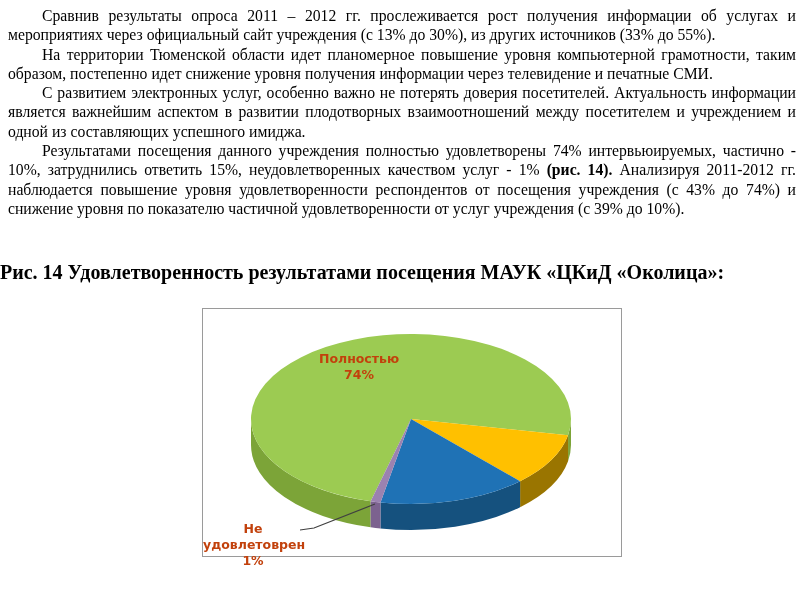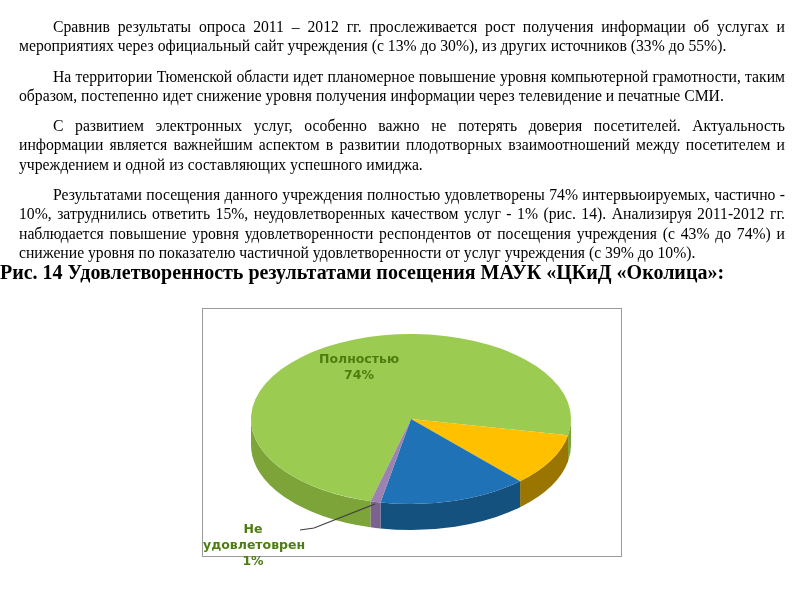--- a/index.html
+++ b/index.html
@@ -1,27 +1,27 @@
 <!DOCTYPE html>
 <html><head>
 <meta charset="utf-8">
 <style>
   html,body{margin:0;padding:0;background:#fff;}
   #page{position:relative;width:800px;height:600px;background:#ffffff;overflow:hidden;
         font-family:"Liberation Serif",serif;color:#000;}
   #doc-text{position:absolute;left:8px;top:6px;width:788px;}
-  #doc-text p{margin:11px;font-size:15.7px;line-height:19.3px;text-align:justify;text-indent:34px;}
-  #doc-text p b{font-weight:normal;}
+  #doc-text p{margin:0;font-size:15.7px;line-height:19.3px;text-align:justify;text-indent:34px;}
+  #doc-text p b{font-weight:bold;}
   #caption{position:absolute;left:0;top:261px;width:800px;text-align:left;
            font-size:20px;font-weight:bold;}
   #chart-frame{position:absolute;left:202px;top:308px;width:418px;height:247px;
                background:#ffffff;border:1px solid #9a9a9a;}
   #pie-svg{position:absolute;left:0;top:0;}
   .pie-label{position:absolute;font-family:"DejaVu Sans","Liberation Sans",sans-serif;
-             font-weight:bold;font-size:12.5px;line-height:16px;color:#4d7c0f;
+             font-weight:bold;font-size:12.5px;line-height:16px;color:#c2410c;
              text-align:center;white-space:pre-line;}
 </style>
 </head>
 <body>
 
 <div id="page">
 
   <div id="doc-text">
       <p><span>Сравнив результаты опроса 2011 – 2012 гг. прослеживается рост получения информации об услугах и мероприятиях через официальный сайт учреждения (с 13% до 30%), из других источников (33% до 55%).</span></p>
       <p><span>На территории Тюменской области идет планомерное повышение уровня компьютерной грамотности, таким образом, постепенно идет снижение уровня получения информации через телевидение и печатные СМИ.</span></p>

